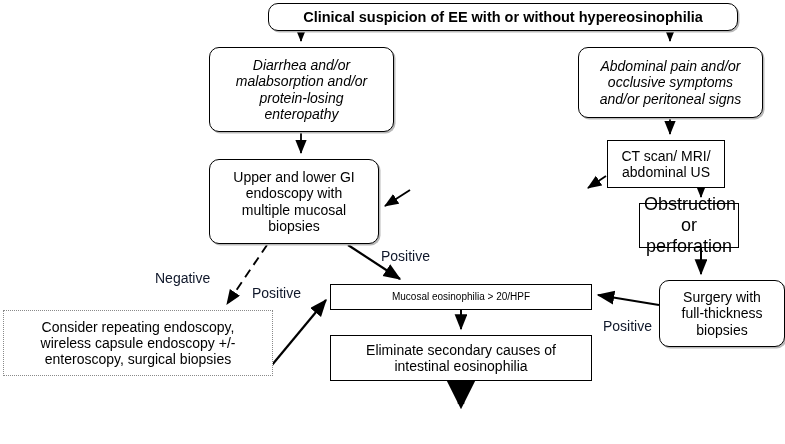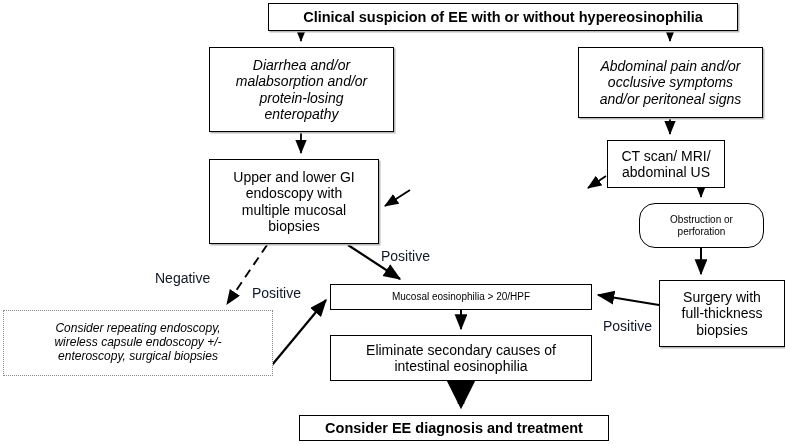--- a/index.html
+++ b/index.html
@@ -43,20 +43,21 @@
     box-sizing: border-box;
     white-space: pre-line;
   }
   .node.bold { font-weight: bold; }
   .node.italic { font-style: italic; }
   .node.dashed {
     border: 1.6px dotted #8a8a8a;
   }
   .shadowed {
     box-shadow: 1.5px 1.5px 0 0 #b9b9b9;
+    border-radius: 10px;
   }
   .edge-label {
     position: absolute;
     color: #0f172a;
     font-family: "Liberation Sans", sans-serif;
     white-space: nowrap;
     z-index: 3;
     background: transparent;
   }
 </style>
@@ -155,49 +156,46 @@
   </div>
 
 
   <div class="node shadowed" style="left:209px;top:159px;width:170px;height:85px;font-size:14px;">
     <span class="txt">Upper and lower GI
 endoscopy with
 multiple mucosal
 biopsies</span>
   </div>
 
-  <div class="node" style="left:639px;top:203px;width:125px;height:45px;font-size:10px;border-radius:16px;">
+  <div class="node" style="left:639px;top:203px;width:100px;height:45px;font-size:18px;">
     <span class="txt">Obstruction or
 perforation</span>
   </div>
 
   <div class="node shadowed" style="left:659px;top:280px;width:126px;height:67px;font-size:14px;">
     <span class="txt">Surgery with
 full-thickness
 biopsies</span>
   </div>
 
-  <div class="node dashed" style="left:3px;top:310px;width:270px;height:66px;font-size:12px;font-style:italic;">
+  <div class="node dashed" style="left:3px;top:310px;width:270px;height:66px;font-size:14px;">
     <span class="txt">Consider repeating endoscopy,
 wireless capsule endoscopy +/-
 enteroscopy, surgical biopsies</span>
   </div>
 
   <div class="node" style="left:330px;top:284px;width:262px;height:26px;font-size:10px;">
     <span class="txt">Mucosal eosinophilia &gt; 20/HPF</span>
   </div>
 
   <div class="node" style="left:330px;top:335px;width:262px;height:46px;font-size:14px;">
     <span class="txt">Eliminate secondary causes of
 intestinal eosinophilia</span>
   </div>
 
-  <div class="node bold" style="left:299px;top:415px;width:310px;height:26px;font-size:14.5px;">
-    <span class="txt">Consider EE diagnosis and treatment</span>
-  </div>
 
   <div class="edge-label" style="left:155px;top:270px;font-size:14px;">Negative</div>
 
   <div class="edge-label" style="left:381px;top:248px;font-size:14px;">Positive</div>
 
   <div class="edge-label" style="left:252px;top:285px;font-size:14px;">Positive</div>
 
   <div class="edge-label" style="left:603px;top:318px;font-size:14px;">Positive</div>
 
 </div>

